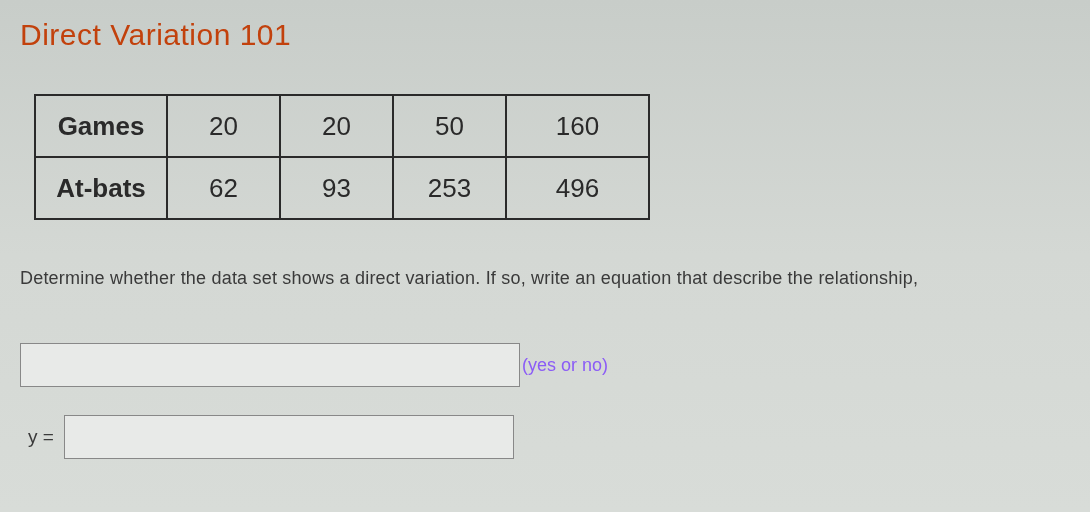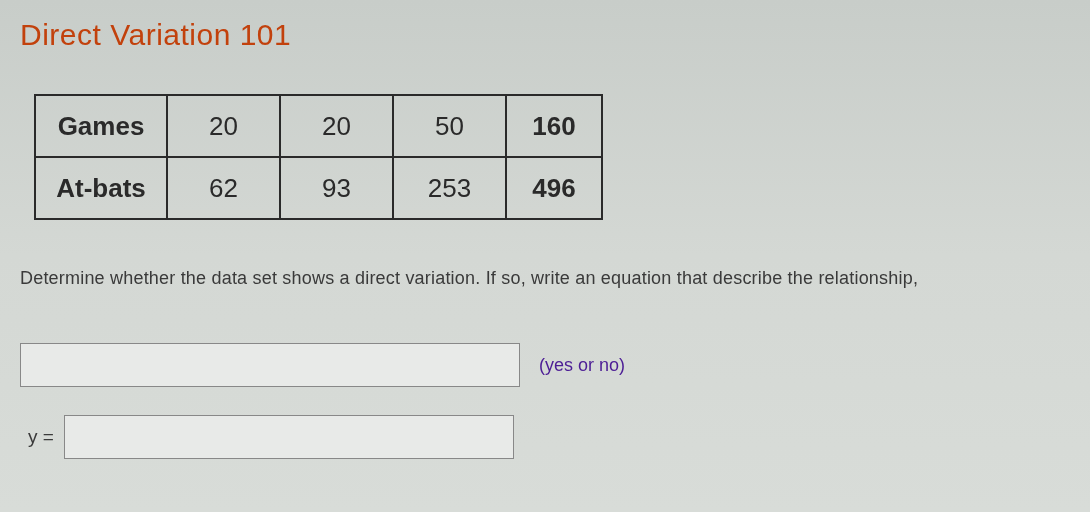--- a/index.html
+++ b/index.html
@@ -39,22 +39,21 @@
     .row-header {
       font-weight: bold;
       width: 132px;
       padding: 0 18px;
     }
     .cell {
       width: 113px;
       font-weight: 400;
     }
     .cell-narrow {
-      width: 96px;
-      font-weight: bold;
+      width: 143px;
     }
     .instruction {
       font-size: 18px;
       color: #3a3a3a;
       margin-bottom: 54px;
       letter-spacing: 0.2px;
     }
     .answer-row {
       display: flex;
       align-items: center;
@@ -74,22 +73,22 @@
     }
     .input-wide {
       width: 500px;
     }
     .input-narrow {
       width: 450px;
       margin-left: 10px;
     }
     .hint {
       font-size: 18px;
-      color: #4c1d95;
-      margin-left: 19px;
+      color: #8b5cf6;
+      margin-left: 2px;
     }
     .prefix {
       font-size: 19px;
       color: #3a3a3a;
     }
   </style>
 </head>
 <body>
 
 <div class="title">Direct Variation 101</div>

